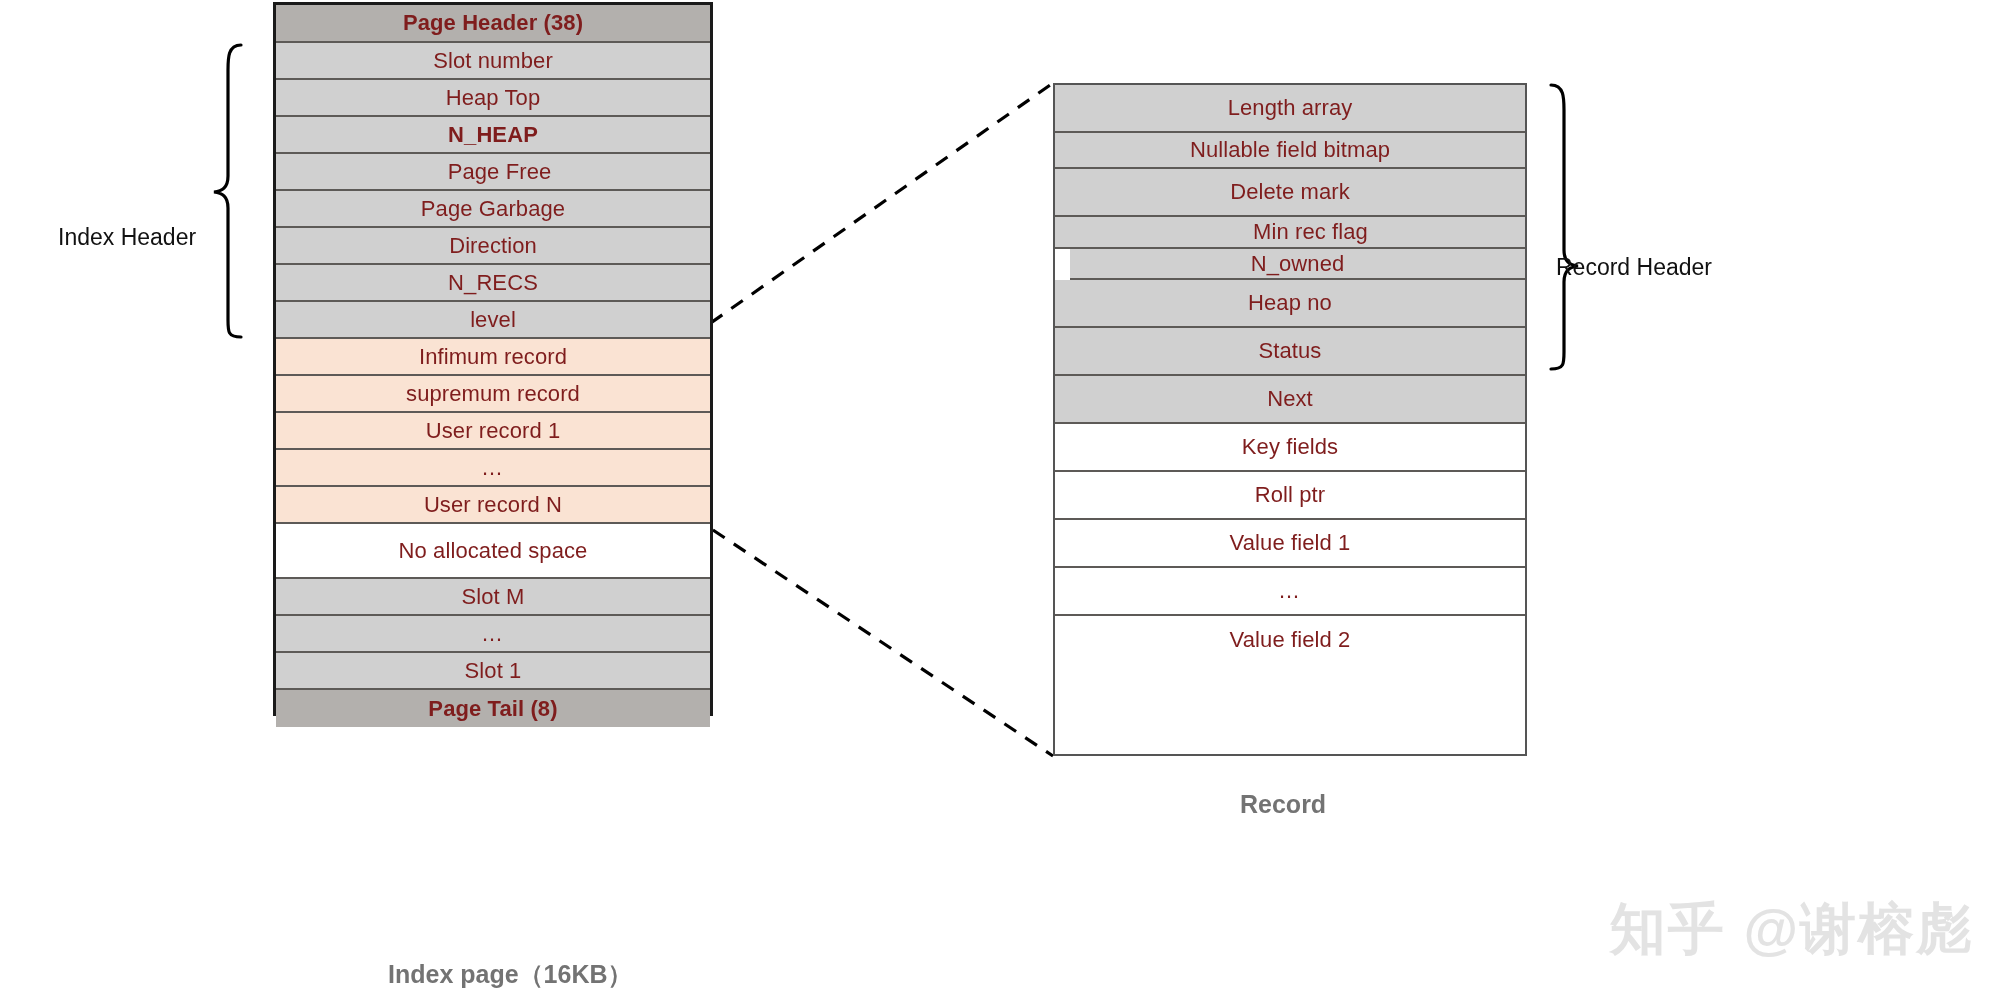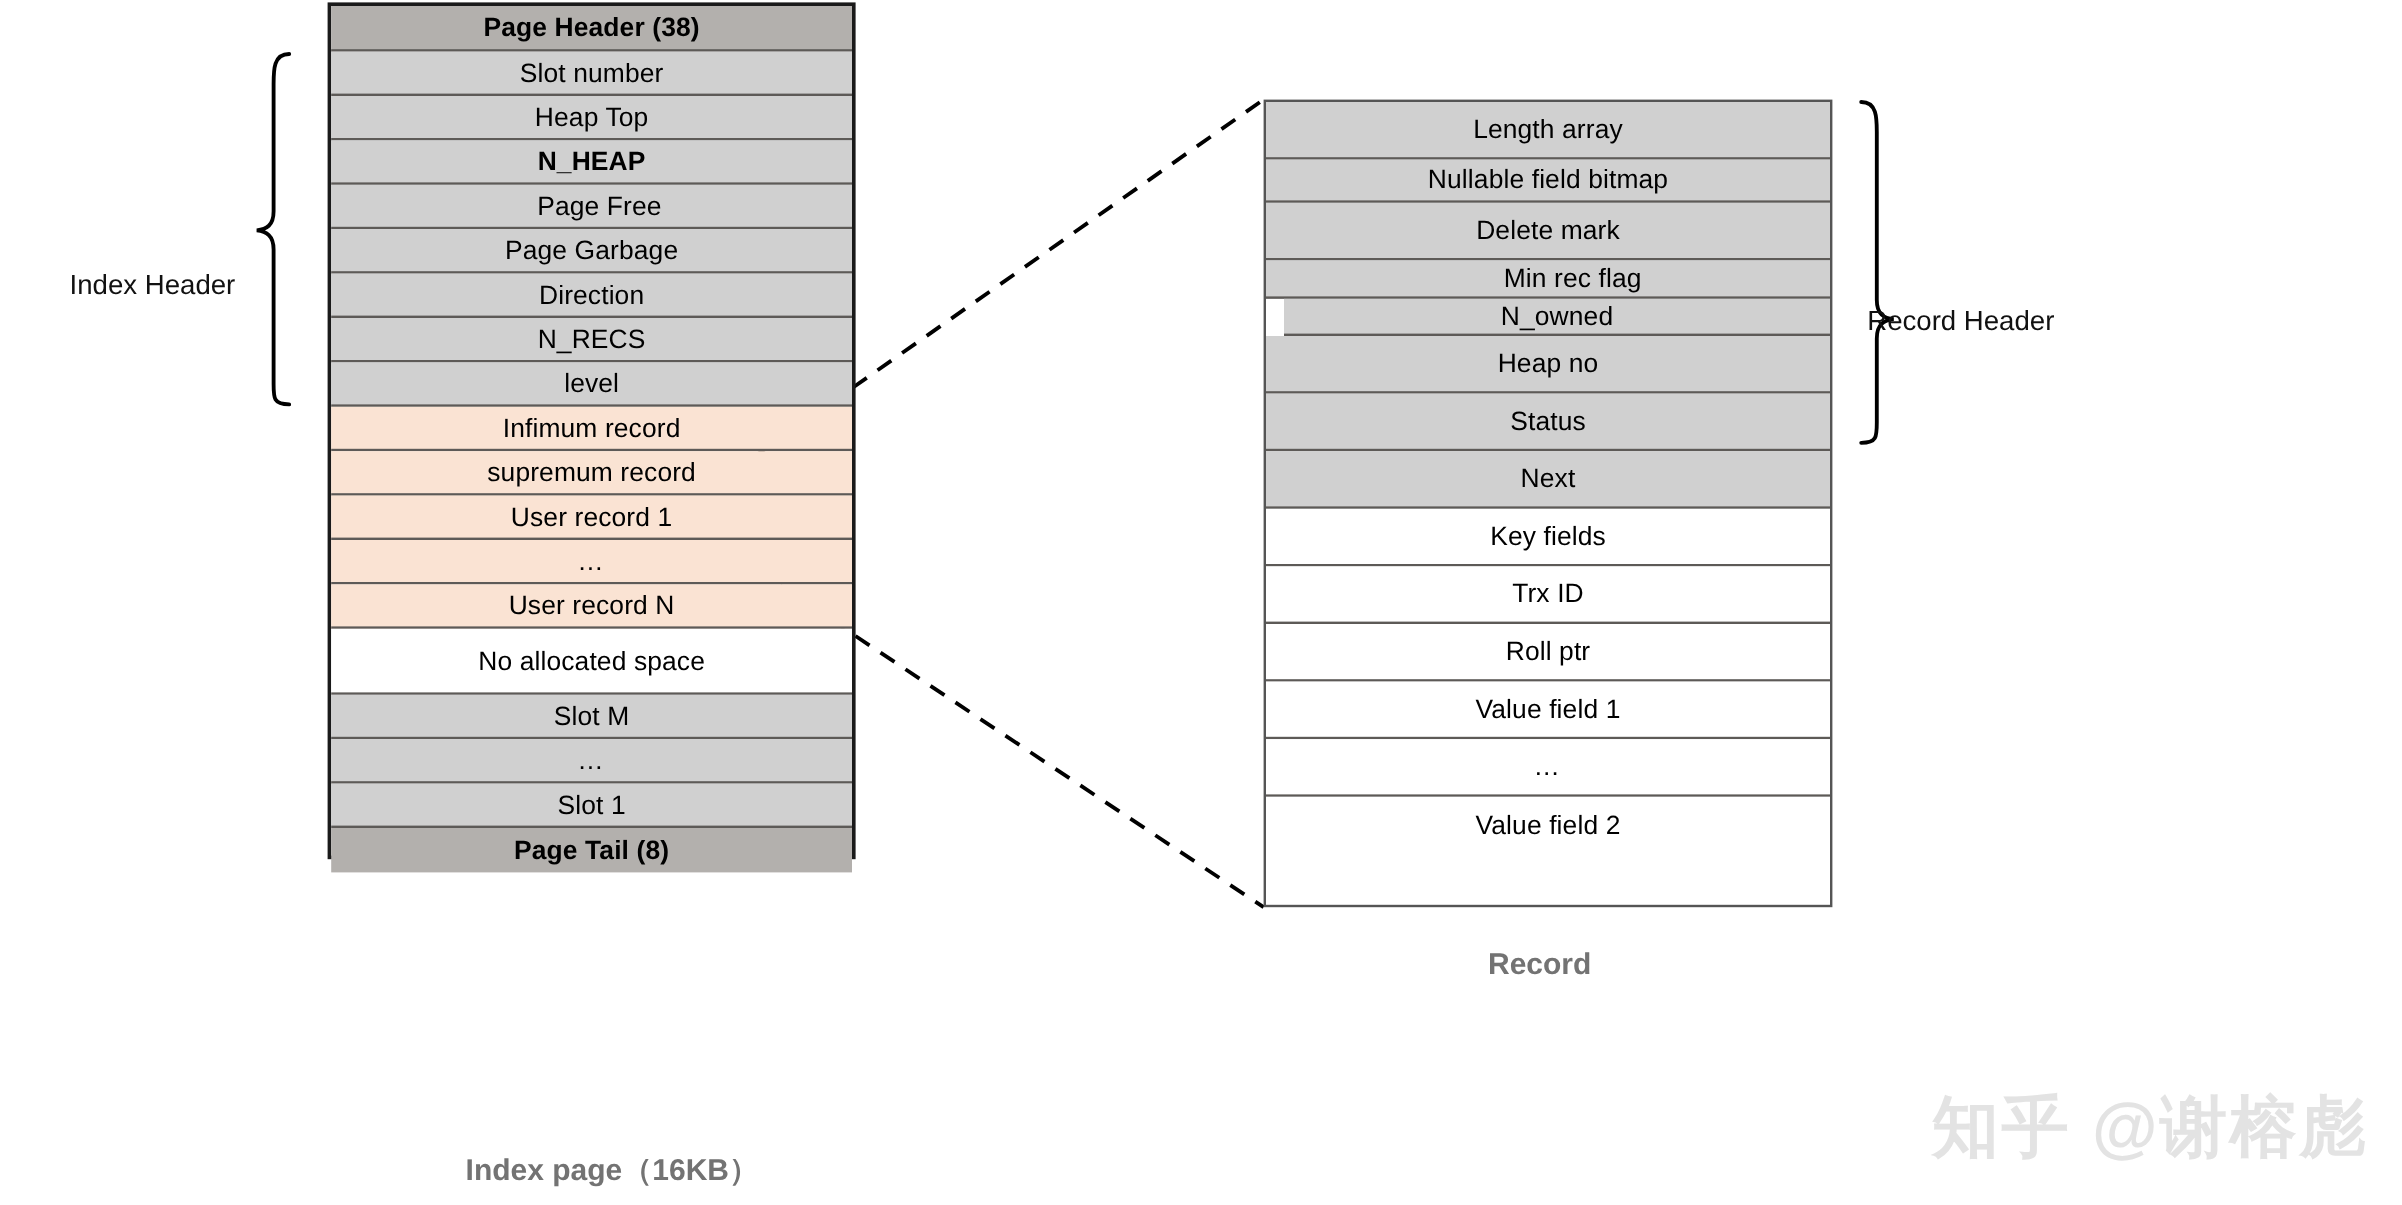--- a/index.html
+++ b/index.html
@@ -26,21 +26,21 @@
     border: 2px solid #555555;
   }
   .row {
     box-sizing: border-box;
     display: flex;
     align-items: center;
     justify-content: center;
     text-align: left;
     font-size: 22px;
     letter-spacing: 0.1px;
-    color: #000000;
+    color: #7f1d1d;
     border-bottom: 2px solid #5d5a57;
     background: #d0d0d0;
     white-space: nowrap;
   }
   .row:last-child { border-bottom: none; }
   .row.hdr       { background: #b3b0ad; font-weight: bold; }
   .row.gray      { background: #d0d0d0; }
   .row.peach     { background: #fae3d3; }
   .row.white     { background: #ffffff; }
   .row.bold      { font-weight: bold; }
@@ -67,21 +67,21 @@
     left: 0; top: 0;
     width: 2002px;
     height: 1004px;
     pointer-events: none;
   }
 
   
   #watermark {
     position: absolute;
     right: 28px;
-    bottom: 26px;
+    bottom: 36px;
     font-size: 56px;
     font-weight: bold;
     color: #e3e3e3;
     letter-spacing: 2px;
     white-space: nowrap;
     user-select: none;
   }
 </style>
 </head>
 <body>
@@ -133,21 +133,20 @@
 <div class="stack thin-border" id="record-stack" style="left:1053px; top:83px; width:474px; height:673px;">
   <div class="row gray" style="height:48px;">Length array</div>
   <div class="row gray" style="height:36px;">Nullable field bitmap</div>
   <div class="row gray" style="height:48px;">Delete mark</div>
   <div class="row gray" style="height:32px;padding-left:41px;">Min rec flag</div>
   <div class="row gray" style="height:31px;margin-left:15px;">N_owned</div>
   <div class="row gray" style="height:48px;">Heap no</div>
   <div class="row gray" style="height:48px;">Status</div>
   <div class="row gray" style="height:48px;">Next</div>
   <div class="row white" style="height:48px;">Key fields</div>
-  <div class="row white" style="height:48px;">Trx ID</div>
   <div class="row white" style="height:48px;">Roll ptr</div>
   <div class="row white" style="height:48px;">Value field 1</div>
   <div class="row white ell" style="height:48px;">…</div>
   <div class="row white" style="height:48px;">Value field 2</div>
 </div>
 
 <div class="side-label" style="left:58px; top:224px;">Index Header</div>
 
 <div class="side-label" style="left:1556px; top:254px;">Record Header</div>
 

